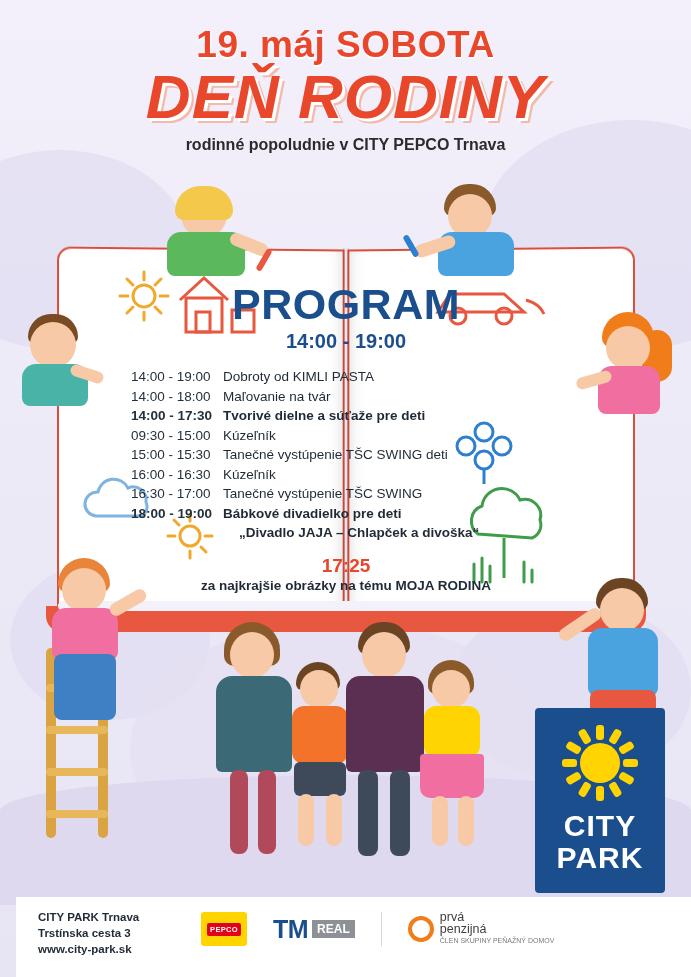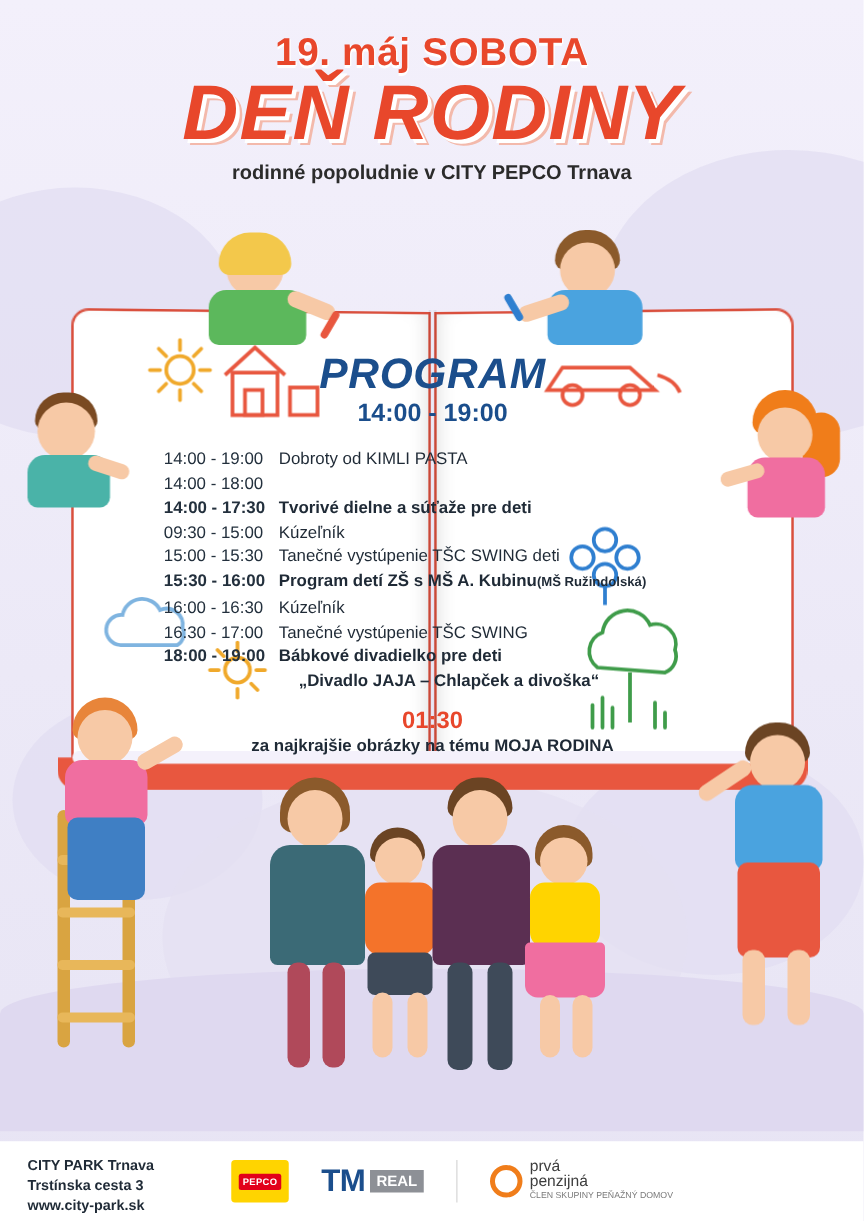--- a/index.html
+++ b/index.html
@@ -40,21 +40,21 @@
   }
 
   
   .header {
     position: absolute;
     top: 24px; left: 0; right: 0;
     text-align: center;
     z-index: 6;
   }
   .h-date {
-    font-size: 31px;
+    font-size: 37px;
     font-weight: bold;
     color: #e8472b;
     letter-spacing: .5px;
     text-shadow: 0 2px 0 #fff, 1px 1px 0 #fff;
   }
   .h-title {
     font-size: 62px;
     font-weight: bold;
     font-style: italic;
     color: #e8472b;
@@ -128,25 +128,24 @@
   
   .program {
     position: absolute;
     left: 58px;
     top: 280px;
     width: 576px;
     z-index: 5;
     text-align: center;
   }
   .prog-title {
-    font-size: 34px;
+    font-size: 43px;
     font-weight: bold;
     color: #1b4e8c;
     letter-spacing: .5px;
-    font-style: italic;
   }
   .prog-hours {
     font-size: 20px;
     font-weight: bold;
     color: #1b4e8c;
     margin-top: 1px;
   }
   .rows {
     margin: 14px auto 0;
     width: 430px;
@@ -233,22 +232,22 @@
     font-size: 30px;
     font-weight: bold;
     line-height: 32px;
     letter-spacing: 1px;
     margin-top: 8px;
   }
 
   
   .footer {
     position: absolute;
-    left: 0; right: 0; bottom: 0;
-    height: 64px;
+    left: 16px; right: 0; bottom: 0;
+    height: 80px;
     background: #ffffff;
     z-index: 9;
   }
   .f-addr {
     position: absolute;
     left: 22px; top: 12px;
     font-size: 11.5px;
     font-weight: bold;
     color: #1f2a36;
     line-height: 16px;
@@ -393,54 +392,51 @@
     <div class="prog-title">PROGRAM</div>
     <div class="prog-hours">14:00 - 19:00</div>
 
     <div class="rows">
       <div class="row">
         <div class="t">14:00 - 19:00</div>
         <div class="d">Dobroty od KIMLI PASTA</div>
       </div>
       <div class="row">
         <div class="t">14:00 - 18:00</div>
+        <div class="d">Maľovanie na tvár</div>
       </div>
       <div class="row bold">
         <div class="t">14:00 - 17:30</div>
         <div class="d">Tvorivé dielne a súťaže pre deti</div>
       </div>
       <div class="row">
         <div class="t">09:30 - 15:00</div>
         <div class="d">Kúzeľník</div>
       </div>
       <div class="row">
         <div class="t">15:00 - 15:30</div>
         <div class="d">Tanečné vystúpenie TŠC SWING deti</div>
       </div>
-      <div class="row bold">
-        <div class="t">15:30 - 16:00</div>
-        <div class="d"><span>Program detí ZŠ s MŠ A. Kubinu</span><span class="small">(MŠ Ružindolská)</span></div>
-      </div>
       <div class="row">
         <div class="t">16:00 - 16:30</div>
         <div class="d">Kúzeľník</div>
       </div>
       <div class="row">
         <div class="t">16:30 - 17:00</div>
         <div class="d">Tanečné vystúpenie TŠC SWING</div>
       </div>
       <div class="row bold">
         <div class="t">18:00 - 19:00</div>
         <div class="d">Bábkové divadielko pre deti</div>
       </div>
       <div class="cont">„Divadlo JAJA – Chlapček a divoška“</div>
     </div>
 
     <div class="final">
-      <div class="time">01:30</div>
+      <div class="time">17:25</div>
       <div class="l2">za najkrajšie obrázky na tému MOJA RODINA</div>
     </div>
   </div>
 
   <div class="kid" style="left:155px; top:186px; width:120px; height:90px;">
     <div class="sk head" style="left:26px; top:6px; width:46px; height:46px;"></div>
     <div class="sk" style="left:20px; top:0px; width:58px; height:34px; background:#f3c84b; border-radius:28px 28px 10px 10px;"></div>
     <div class="sk body-sh" style="left:12px; top:46px; width:78px; height:44px; background:#5cb85c;"></div>
     <div class="sk arm" style="left:74px; top:52px; width:40px; height:13px; background:#f7c9a6; transform:rotate(22deg);"></div>
     <div class="sk" style="left:106px; top:62px; width:6px; height:24px; background:#e8573f; border-radius:3px; transform:rotate(30deg);"></div>
@@ -515,20 +511,39 @@
     <div class="sk leg" style="left:190px; top:150px; width:20px; height:86px; background:#3e4a59;"></div>
 
     <div class="sk" style="left:228px; top:40px; width:46px; height:34px; background:#8b5a2b; border-radius:24px 24px 8px 8px;"></div>
     <div class="sk head" style="left:232px; top:50px; width:38px; height:38px;"></div>
     <div class="sk" style="left:224px; top:86px; width:56px; height:52px; background:#ffd400; border-radius:12px;"></div>
     <div class="sk" style="left:220px; top:134px; width:64px; height:44px; background:#f06ea0; border-radius:4px 4px 10px 10px;"></div>
     <div class="sk leg" style="left:232px; top:176px; width:16px; height:50px; background:#f7c9a6;"></div>
     <div class="sk leg" style="left:258px; top:176px; width:16px; height:50px; background:#f7c9a6;"></div>
   </div>
 
+  <div class="citypark-logo">
+    <div class="sun">
+      <div class="core"></div>
+      <div class="ray" style="transform:rotate(0deg)"></div>
+      <div class="ray" style="transform:rotate(30deg)"></div>
+      <div class="ray" style="transform:rotate(60deg)"></div>
+      <div class="ray" style="transform:rotate(90deg)"></div>
+      <div class="ray" style="transform:rotate(120deg)"></div>
+      <div class="ray" style="transform:rotate(150deg)"></div>
+      <div class="ray" style="transform:rotate(180deg)"></div>
+      <div class="ray" style="transform:rotate(210deg)"></div>
+      <div class="ray" style="transform:rotate(240deg)"></div>
+      <div class="ray" style="transform:rotate(270deg)"></div>
+      <div class="ray" style="transform:rotate(300deg)"></div>
+      <div class="ray" style="transform:rotate(330deg)"></div>
+    </div>
+    <div class="logo-text">CITY</div>
+    <div class="logo-text" style="margin-top:0">PARK</div>
+  </div>
 
   <div class="footer">
     <div class="f-addr">
       <div>CITY PARK Trnava</div>
       <div>Trstínska cesta 3</div>
       <div>www.city-park.sk</div>
     </div>
 
     <div class="sponsors">
       <div class="sp-pepco">

